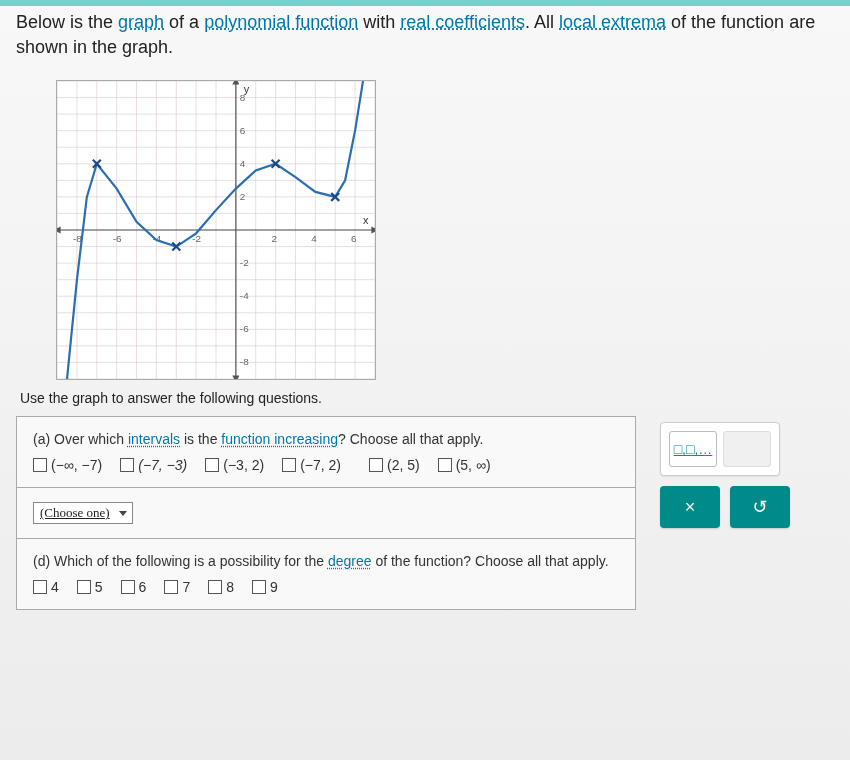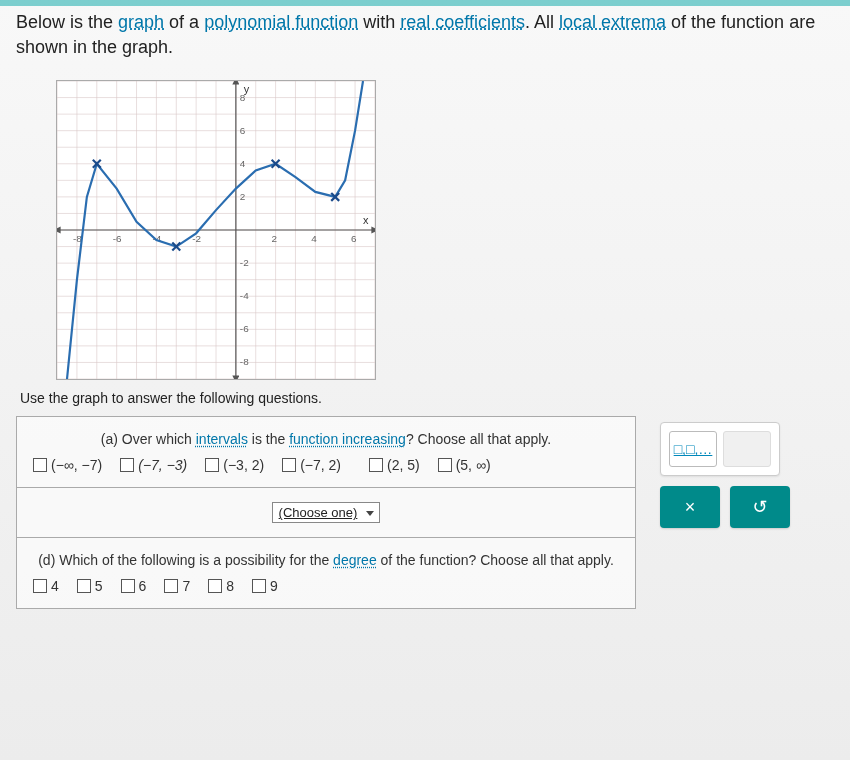--- a/index.html
+++ b/index.html
@@ -20,21 +20,21 @@
   .graph-frame {
     width: 320px; height: 300px;
     border: 1px solid #aaa;
     background: #fff;
     position: relative;
     margin-left: 40px;
     margin-bottom: 10px;
   }
   .graph-frame svg { width:100%; height:100%; display:block; }
   .subprompt { font-size: 14px; color:#222; margin: 6px 0 10px 4px; }
-  .main-flex { display:flex; align-items:flex-start; gap: 24px; text-align: center; }
+  .main-flex { display:flex; align-items:flex-start; gap: 24px; }
   .answer-table {
     border: 1px solid #aaa;
     background: rgba(255,255,255,0.6);
     width: 620px;
   }
   .cell {
     border-bottom: 1px solid #aaa;
     padding: 14px 16px;
     font-size: 14px;
   }
@@ -68,21 +68,21 @@
     border-radius:3px; display:flex; align-items:center; justify-content:center;
     font-size:14px; color:#0077aa;
   }
   .tool-btn.selected { background:#fff; border-color:#bbb; }
   .btn-row { display:flex; gap:10px; }
   .teal-btn {
     width:60px; height:42px; background:#008a8a; border-radius:4px; color:#fff;
     display:flex; align-items:center; justify-content:center; font-size:18px;
     box-shadow: 0 1px 2px rgba(0,0,0,.15);
   }
-  .underline { text-decoration: underline; }
+  .underline { text-decoration: underline; font-family: Liberation Serif, serif; }
 </style>
 </head>
 <body>
 <div class="top-teal"></div>
 
 <div class="prompt">
   <span>Below is the </span><span class="kw">graph</span><span> of a </span><span class="kw">polynomial function</span><span> with </span><span class="kw">real coefficients</span><span>. All </span><span class="kw">local extrema</span><span> of the function are shown in the graph.</span>
 </div>
 
 <div class="graph-frame">

